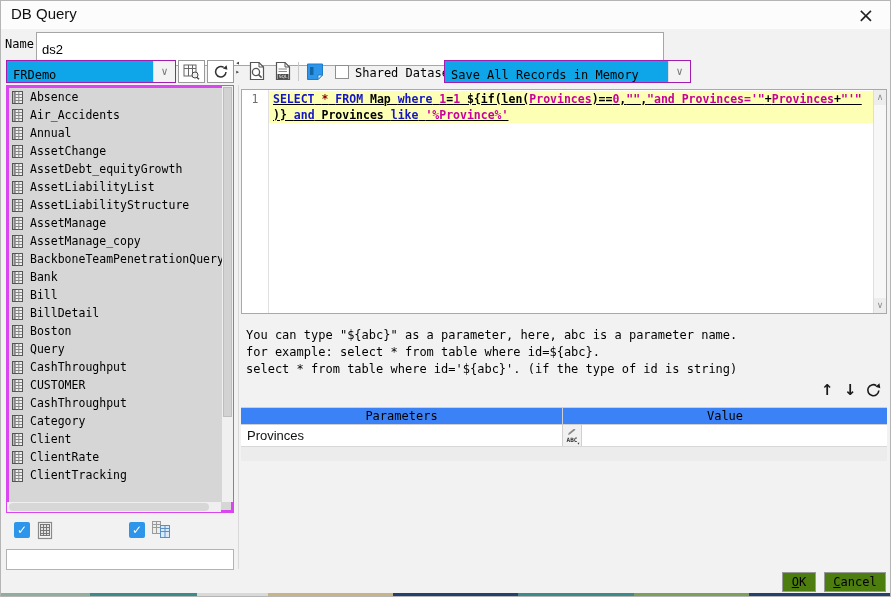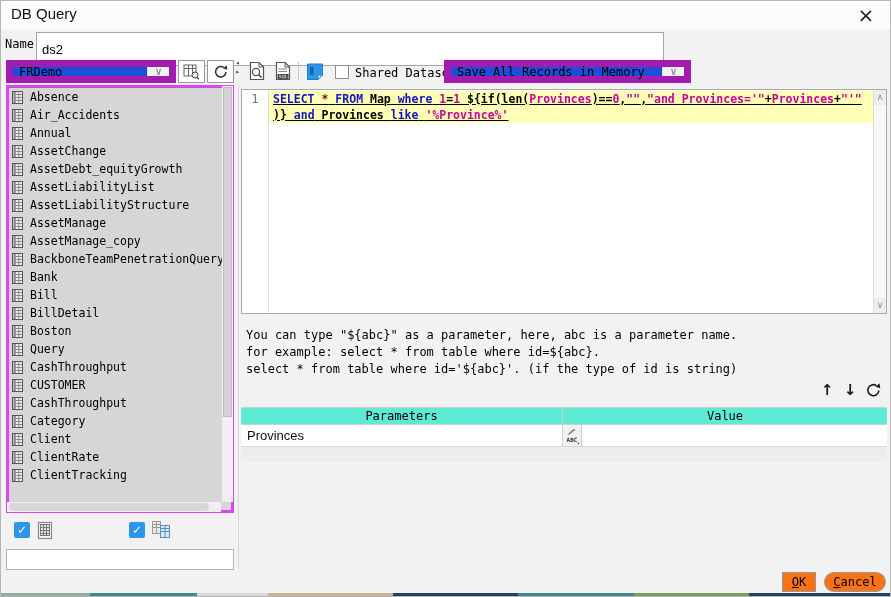--- a/index.html
+++ b/index.html
@@ -14,21 +14,21 @@
   .title { left:10px; top:4px; font:15px "Liberation Sans", sans-serif; color:#111; }
   .closebtn { left:850px; top:1px; width:30px; height:26px; text-align:center;
               font:20px/26px "DejaVu Sans", sans-serif; color:#222; cursor:pointer; }
 
   
   .name-label { left:4px; top:36px; font:12px "DejaVu Sans Mono", monospace; color:#000; }
   .name-input { left:35px; top:31px; width:628px; height:21px; border:1px solid #a6a6a6;
                 background:#fff; font:13px "Liberation Sans", sans-serif; padding:16px 5px; color:#000; }
 
   
-  .combo { background:#1d4ed8; border:7px solid #a21caf; display:flex; align-items:center; }
+  .combo { background:#0ea5e9; border:1px solid #a21caf; display:flex; align-items:flex-end; }
   .combo .cv { flex:1; font:12px "DejaVu Sans Mono", monospace; padding-left:6px; overflow:hidden; white-space:nowrap; }
   .combo .caret { width:22px; height:100%; display:flex; align-items:center; justify-content:center;
                   color:#777; font-size:11px; background:#f3f3f3; border-left:1px solid #dcdcdc; }
   .conn-combo { left:5px; top:59px; width:170px; height:23px; }
   .sqbtn { background:#fff; border:1px solid #9a9a9a; display:flex; align-items:center; justify-content:center; cursor:pointer; }
   .btn-editconn { left:177px; top:59px; width:27px; height:23px; }
   .btn-refresh-l { left:206px; top:59px; width:27px; height:23px; }
   .splitter-grip { left:233px; top:58px; width:7px; height:26px; display:flex; flex-direction:column;
                    align-items:center; font-size:7px; color:#444; line-height:9px; }
   .vdivider { left:237px; top:84px; width:1px; height:484px; background:#d9d9d9; }
@@ -82,39 +82,39 @@
   .help div { font:12px/17px "DejaVu Sans Mono", monospace; color:#000; white-space:pre; }
 
   
   .arrow-btn { font:700 15px/18px "DejaVu Sans", sans-serif; color:#1a1a1a; cursor:pointer; }
   .up-btn { left:820px; top:380px; }
   .down-btn { left:843px; top:380px; }
   .refresh-btn { left:864px; top:381px; cursor:pointer; }
 
   
   .ptable { left:240px; top:406px; width:646px; }
-  .phead { display:flex; height:18px; background:#5eead4; border-top:1px solid #cfcfcf; border-bottom:1px solid #cfcfcf; }
+  .phead { display:flex; height:18px; background:#3b82f6; border-top:1px solid #cfcfcf; border-bottom:1px solid #cfcfcf; }
   .phead .hc { font:12px/17px "DejaVu Sans Mono", monospace; text-align:center; color:#000; }
   .phead .hc1 { width:322px; border-right:1px solid #cfcfcf; }
   .phead .hc2 { flex:1; }
   .prow { display:flex; height:22px; border-bottom:1px solid #d8d8d8; }
   .pname { width:322px; background:#fff; border-right:1px solid #d0d0d0; font:13px/21px "Liberation Sans", sans-serif;
            padding-left:6px; color:#111; }
   .ptype { width:19px; background:#f1f1f1; border-right:1px solid #cfcfcf; position:relative; cursor:pointer;
            display:flex; flex-direction:column; align-items:center; justify-content:center; }
   .ptype .abc { font:bold 6px "DejaVu Sans Mono", monospace; color:#333; letter-spacing:0; }
   .ptype .dd { position:absolute; right:1px; bottom:0px; font-size:5px; color:#444; }
   .pvalue { flex:1; background:#fff; cursor:text; }
   .pempty { height:14px; background:#ececec; }
 
   
-  .btn { background:#f97316; border:1px solid #9a9a9a; font:12px "DejaVu Sans Mono", monospace;
+  .btn { background:#4d7c0f; border:1px solid #9a9a9a; font:12px "DejaVu Sans Mono", monospace;
          color:#000; text-align:center; cursor:pointer; display:flex; align-items:center; justify-content:center; }
   .ok-btn { left:781px; top:571px; width:34px; height:20px; }
-  .cancel-btn { left:823px; top:571px; width:62px; height:20px;border-radius:10px; }
+  .cancel-btn { left:823px; top:571px; width:62px; height:20px; }
   .btn .mn { text-decoration:underline; }
 
   .desktop-strip { left:0; top:592px; width:891px; height:5px;
     background:linear-gradient(90deg,#8fae9e 0,#8fae9e 10%,#3b8b8b 10%,#3b8b8b 22%,#d9d9d9 22%,#d9d9d9 30%,
       #c9b487 30%,#c9b487 44%,#24406b 44%,#24406b 58%,#3b8b8b 58%,#3b8b8b 71%,#7ba05b 71%,#7ba05b 84%,#24406b 84%,#24406b 100%); }
 </style>
 </head>
 <body>
 
 <div class="stage">

